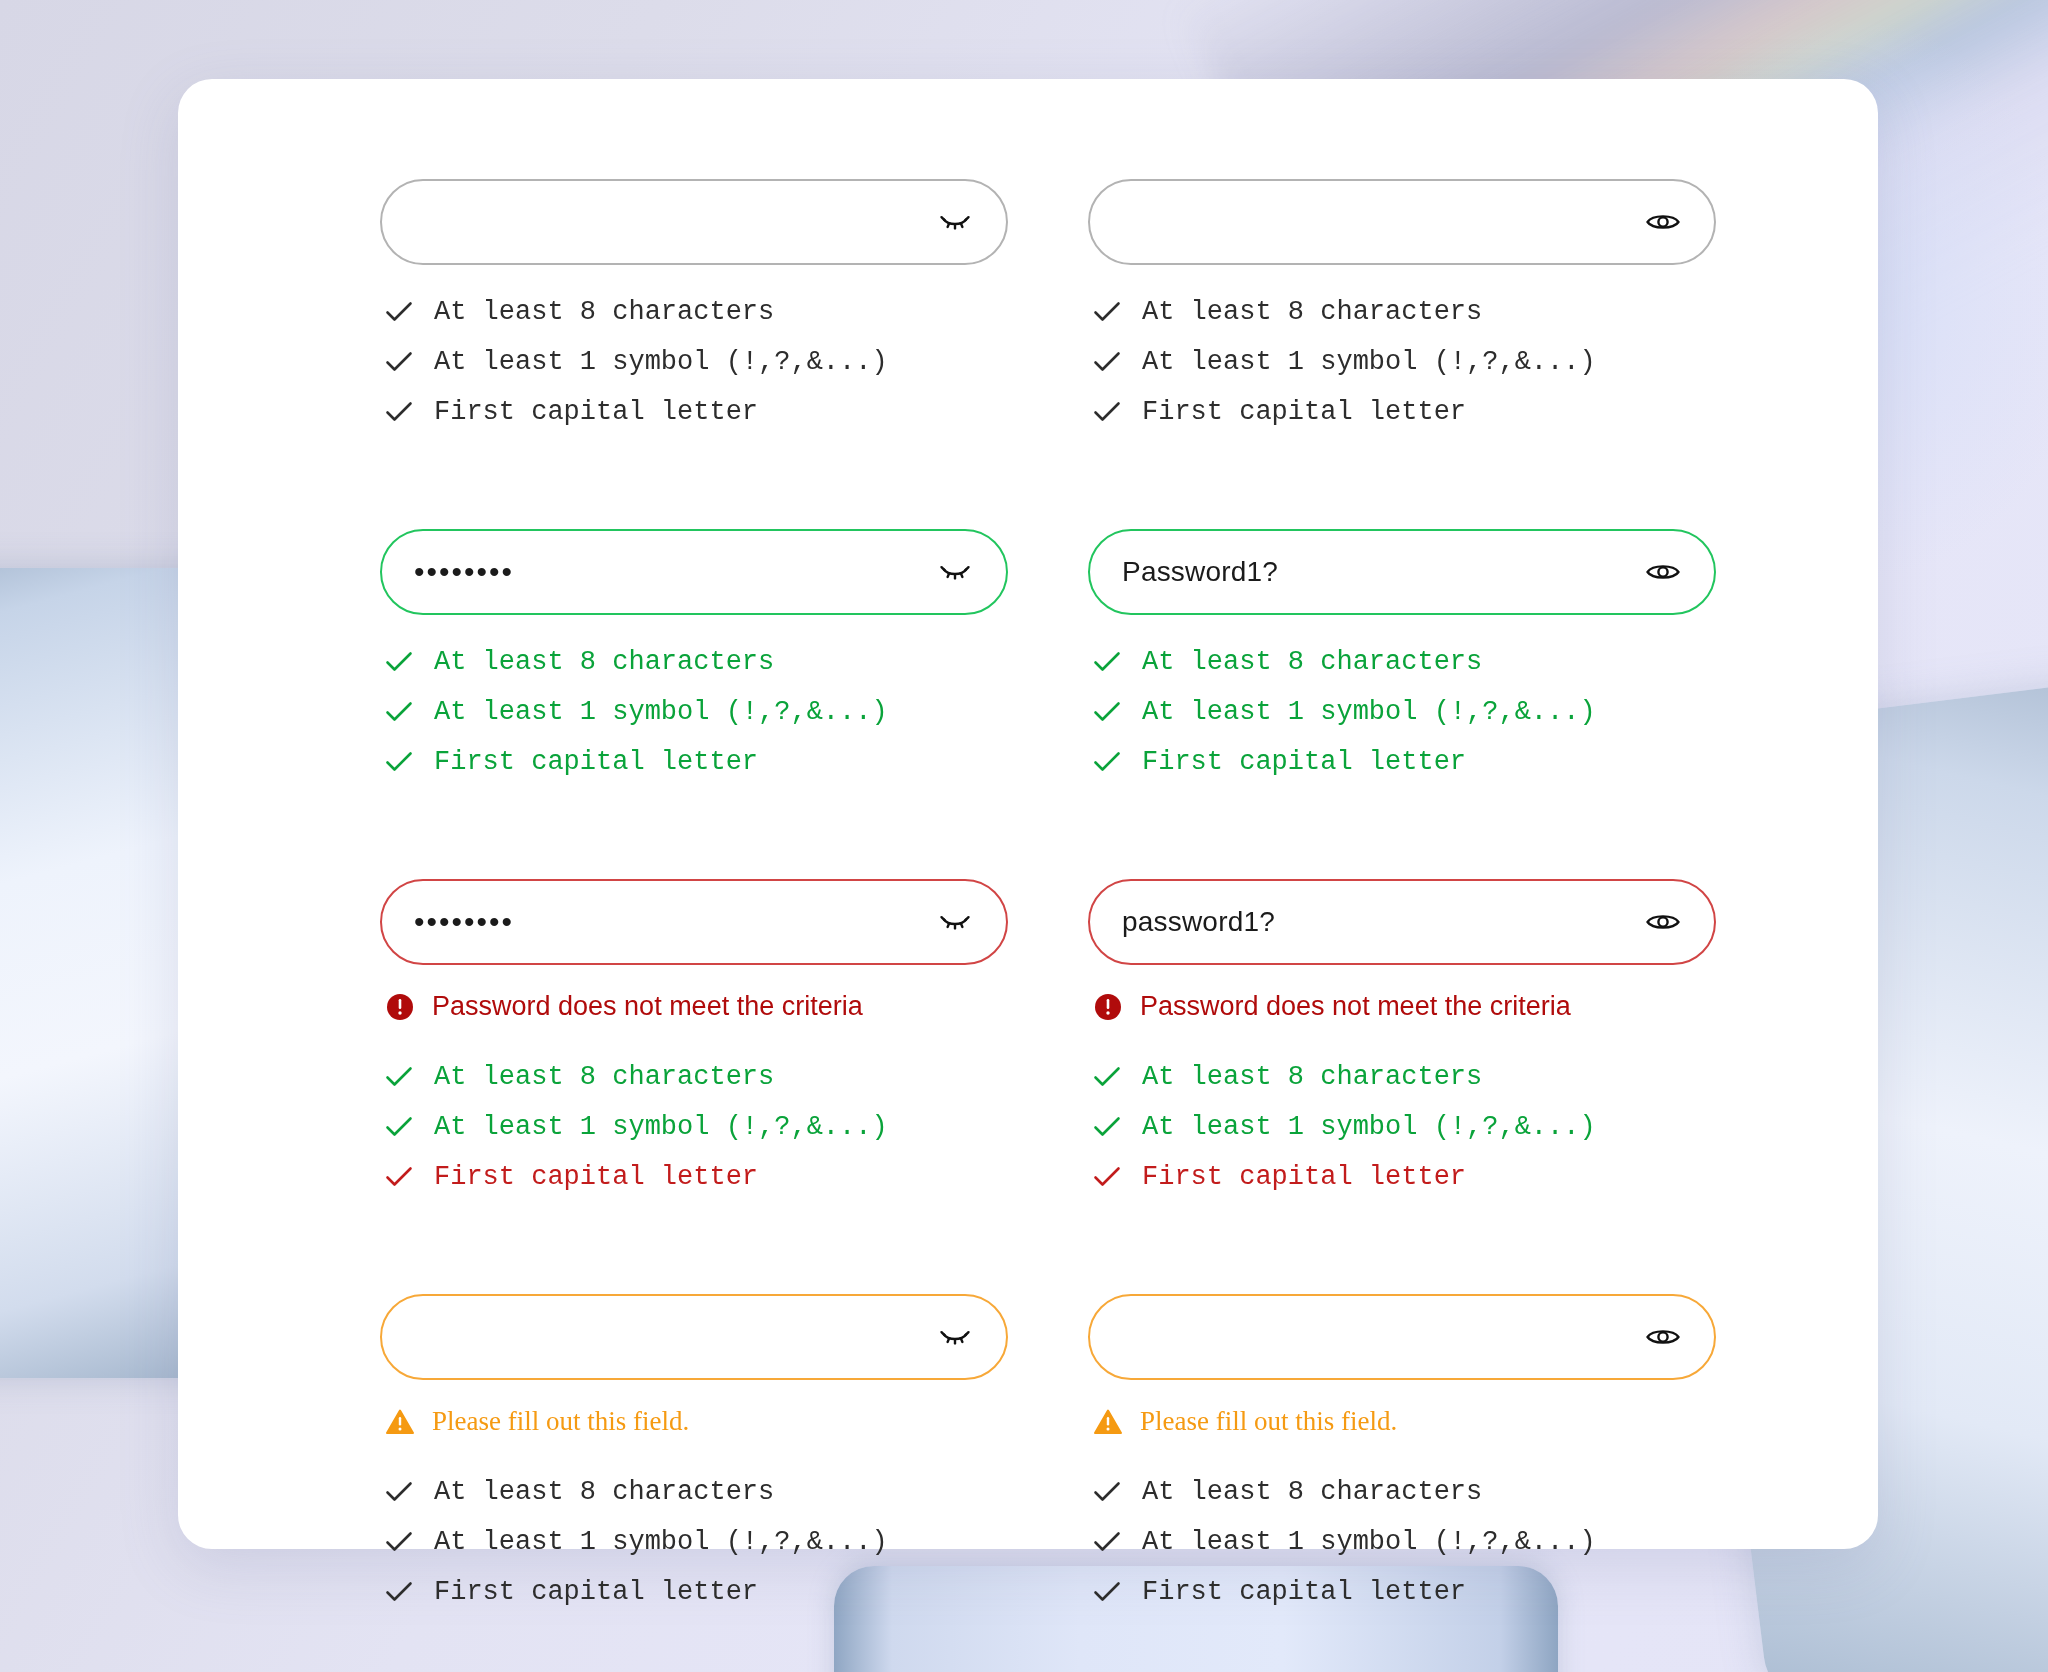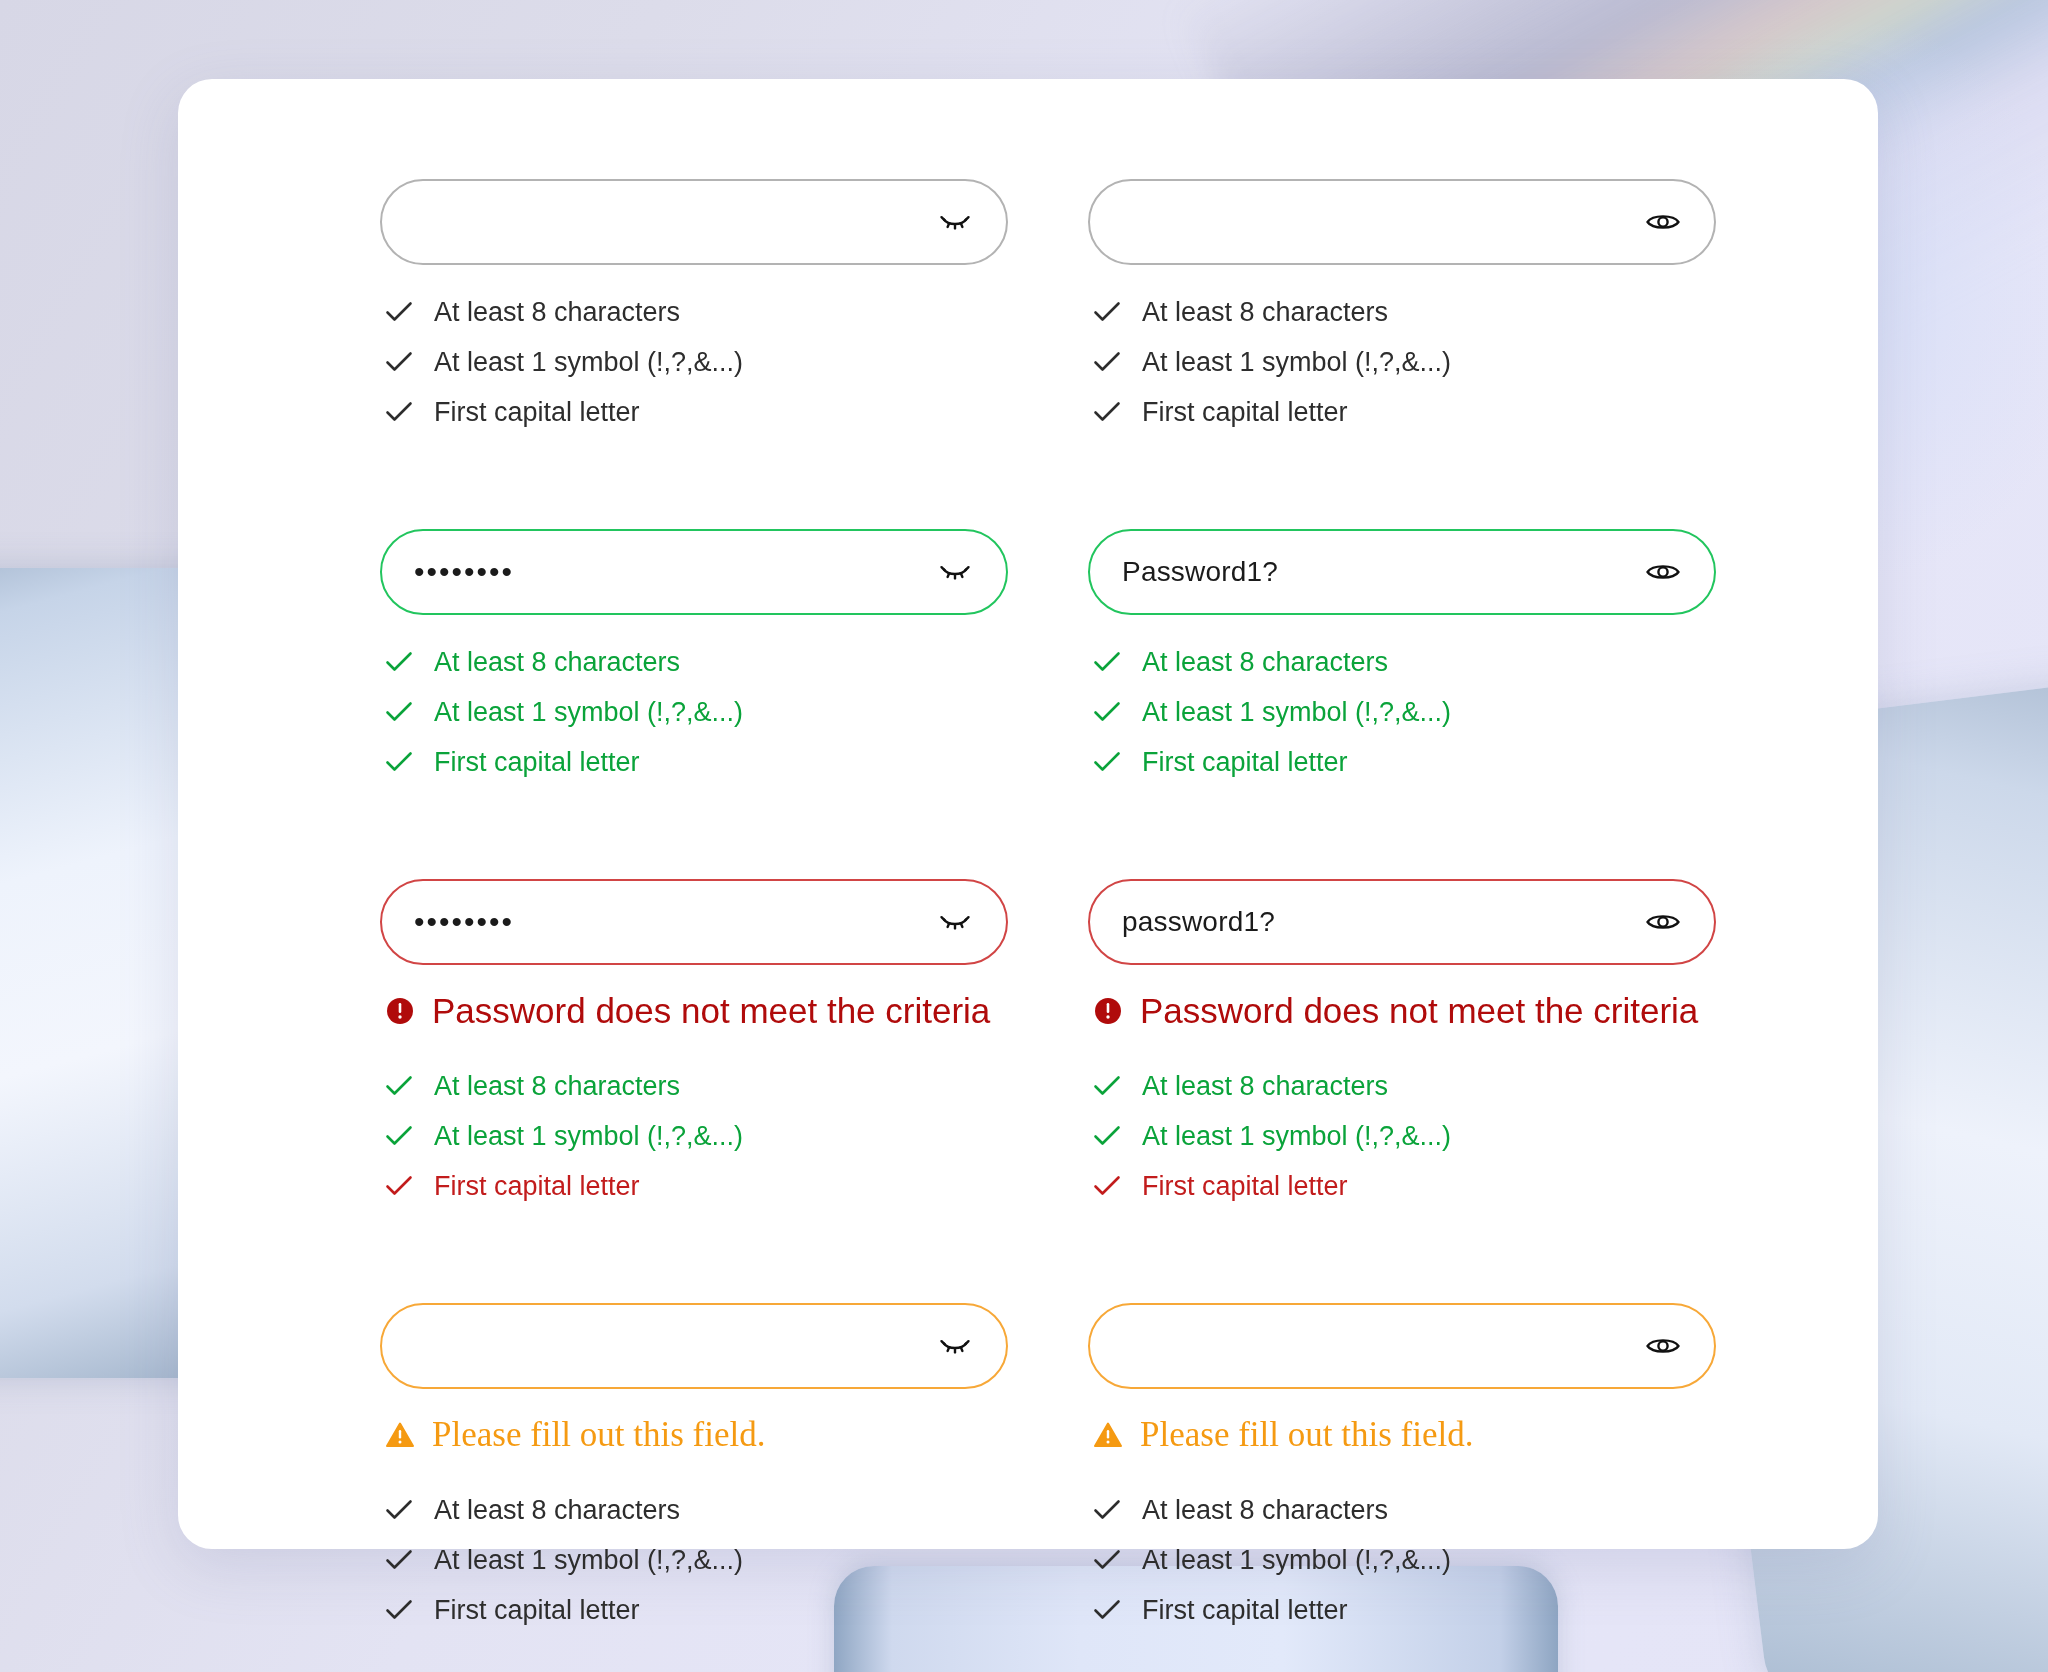--- a/index.html
+++ b/index.html
@@ -152,21 +152,21 @@
     border: none;
   }
 
   
   .status-msg {
     display: flex;
     align-items: center;
     gap: 18px;
     margin-top: 26px;
     margin-left: 6px;
-    font-size: 35px;
+    font-size: 27px;
   }
   .status-msg.error   { color: #b00b0b; }
   .status-msg.warn    { color: #f59a12; font-family: Liberation Serif, serif; }
 
   .msg-icon { flex: 0 0 auto; display: block; }
 
   
   .criteria {
     list-style: none;
     margin-top: 22px;
@@ -174,20 +174,21 @@
   }
   .criteria.tight { margin-top: 30px; }
   .criteria li {
     display: flex;
     align-items: center;
     gap: 20px;
     font-size: 27px;
     line-height: 1;
     padding: 10px 0;
     color: #2d2d2d;
+    font-family: Liberation Mono, monospace;
   }
   .criteria li.ok      { color: #0aa33a; }
   .criteria li.fail    { color: #c21c1c; }
   .criteria li.neutral { color: #2d2d2d; }
 
   .check { flex: 0 0 auto; display: block; }
 </style>
 </head>
 <body>
 

